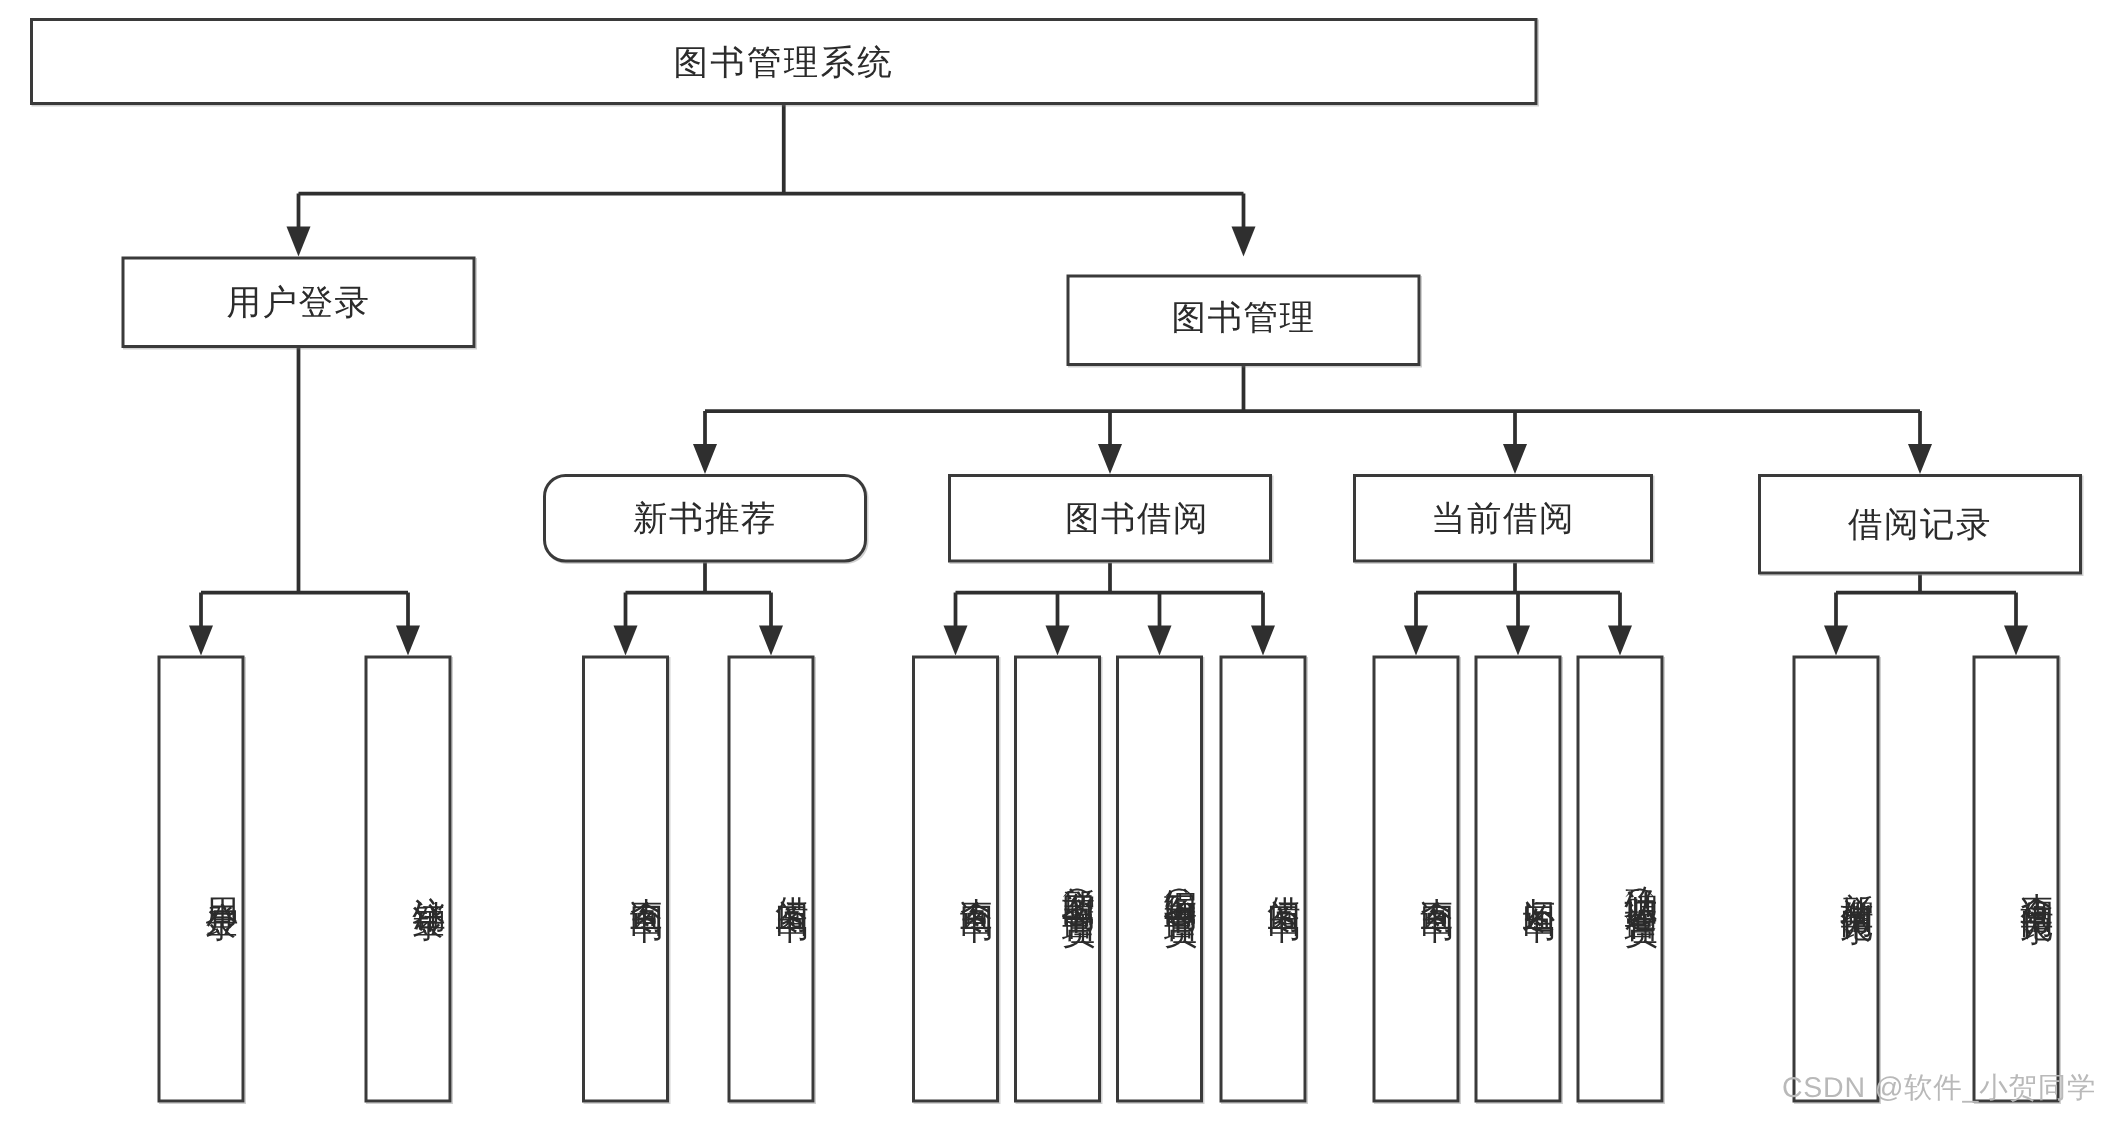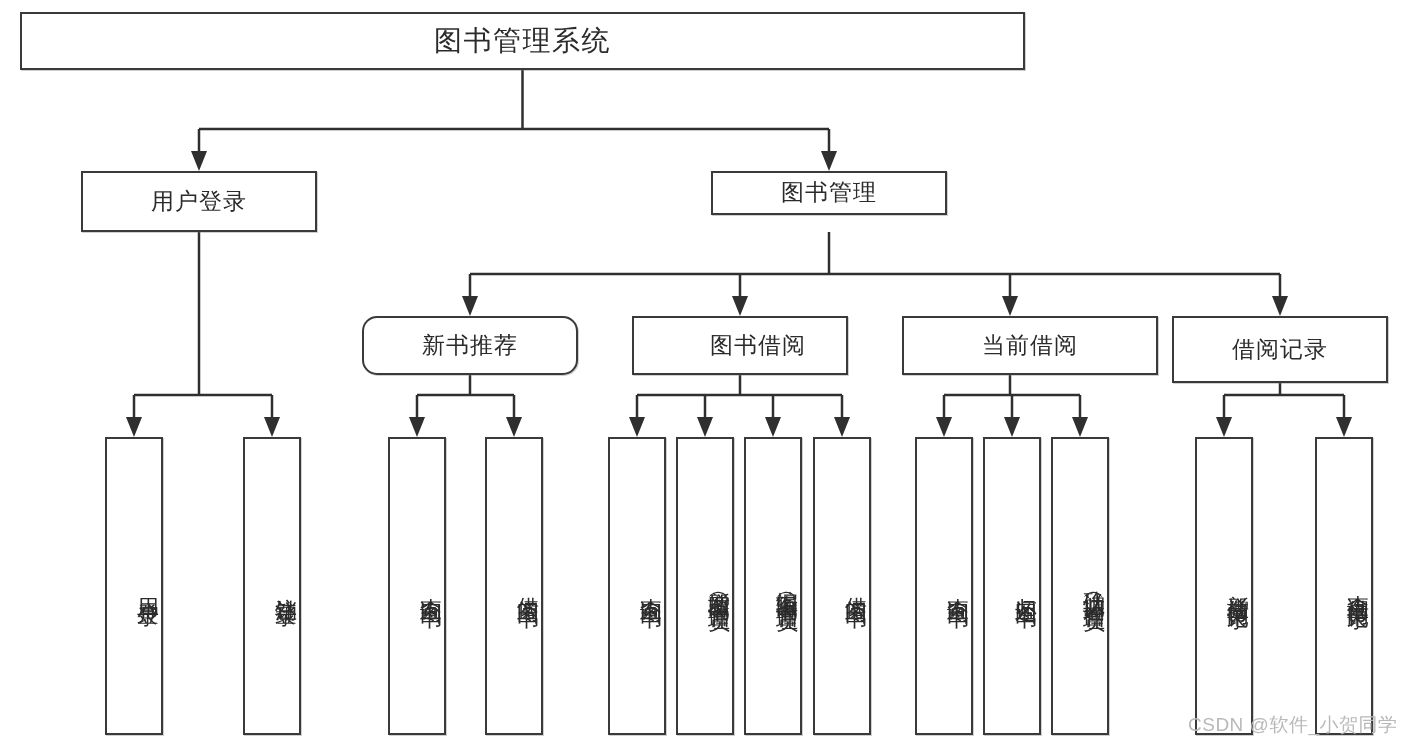--- a/index.html
+++ b/index.html
@@ -34,21 +34,21 @@
     color: #2b2b2b;
     text-align: center;
     box-shadow: 1px 1px 0 rgba(120,120,120,0.35);
   }
   .node.horiz {
     font-size: 23px;
     letter-spacing: 1px;
     line-height: 1.1;
   }
   .node.title {
-    font-size: 28px;
+    font-size: 23px;
     letter-spacing: 1.5px;
   }
   .node.vert {
     writing-mode: vertical-rl;
     text-orientation: upright;
     font-size: 22px;
     line-height: 1.15;
     letter-spacing: 3px;
     padding: 8px 0;
     align-items: flex-start;
@@ -129,31 +129,31 @@
       <polygon points="1336,417 1352,417 1344,437" fill="#2f2f2f"></polygon>
     </svg>
 
   <div class="node title" style="left: 20px; top: 12px; width: 1005px; height: 58px;">
       <span>图书管理系统</span>
     </div>
 
   <div class="node horiz" style="left: 81px; top: 171px; width: 236px; height: 61px;">
       <span>用户登录</span>
     </div>
-  <div class="node horiz" style="left: 711px; top: 171px; width: 236px; height: 44px;">
+  <div class="node horiz" style="left: 711px; top: 183px; width: 236px; height: 61px; font-family: Liberation Mono, monospace;">
       <span>图书管理</span>
     </div>
 
   <div class="node horiz" style="left: 362px; top: 316px; width: 216px; height: 59px; border-radius: 15px;">
       <span>新书推荐</span>
     </div>
   <div class="node horiz" style="left: 632px; top: 316px; width: 216px; height: 59px; padding-left: 36px;">
       <span>图书借阅</span>
     </div>
-  <div class="node horiz" style="left: 902px; top: 316px; width: 256px; height: 59px;">
+  <div class="node horiz" style="left: 902px; top: 316px; width: 200px; height: 59px;">
       <span>当前借阅</span>
     </div>
   <div class="node horiz" style="left: 1172px; top: 316px; width: 216px; height: 67px;">
       <span>借阅记录</span>
     </div>
 
   <div class="node vert" style="left: 105px; top: 437px; width: 58px; height: 298px;">
       <span class="vtext">用户登录</span>
     </div>
   <div class="node vert" style="left: 243px; top: 437px; width: 58px; height: 298px;">

